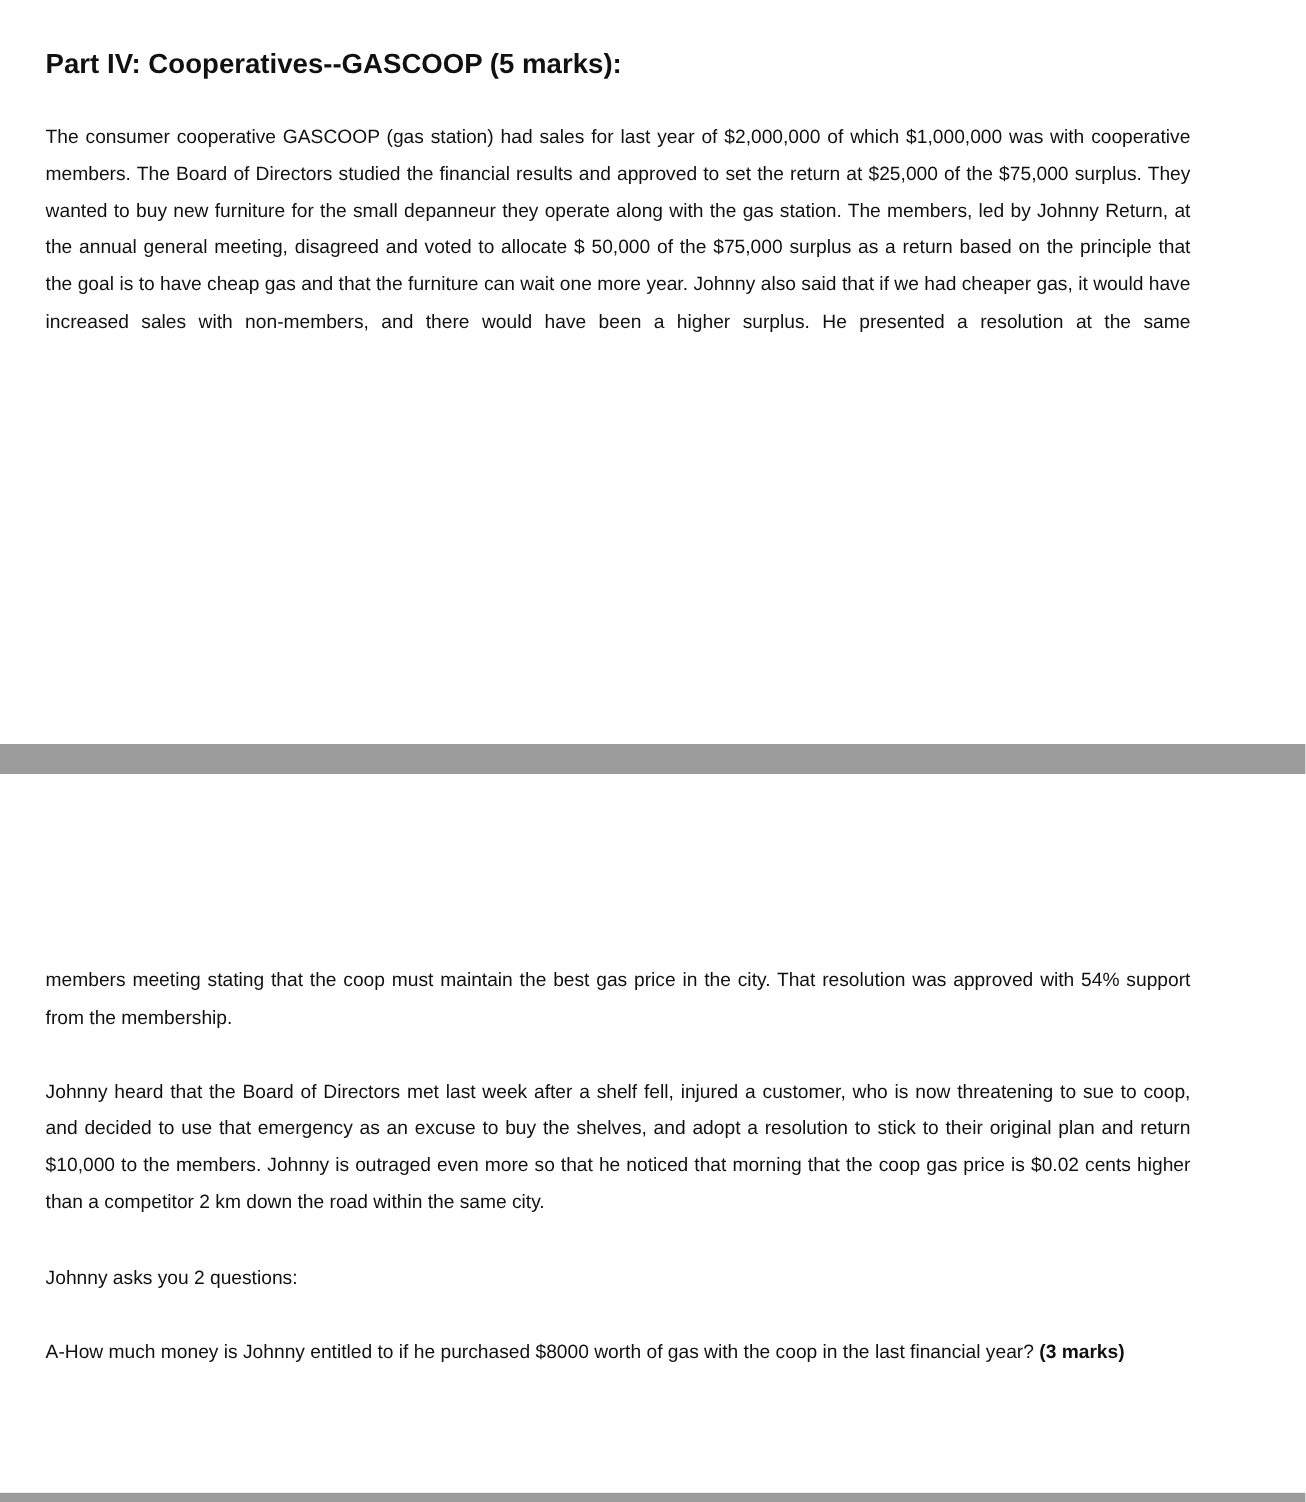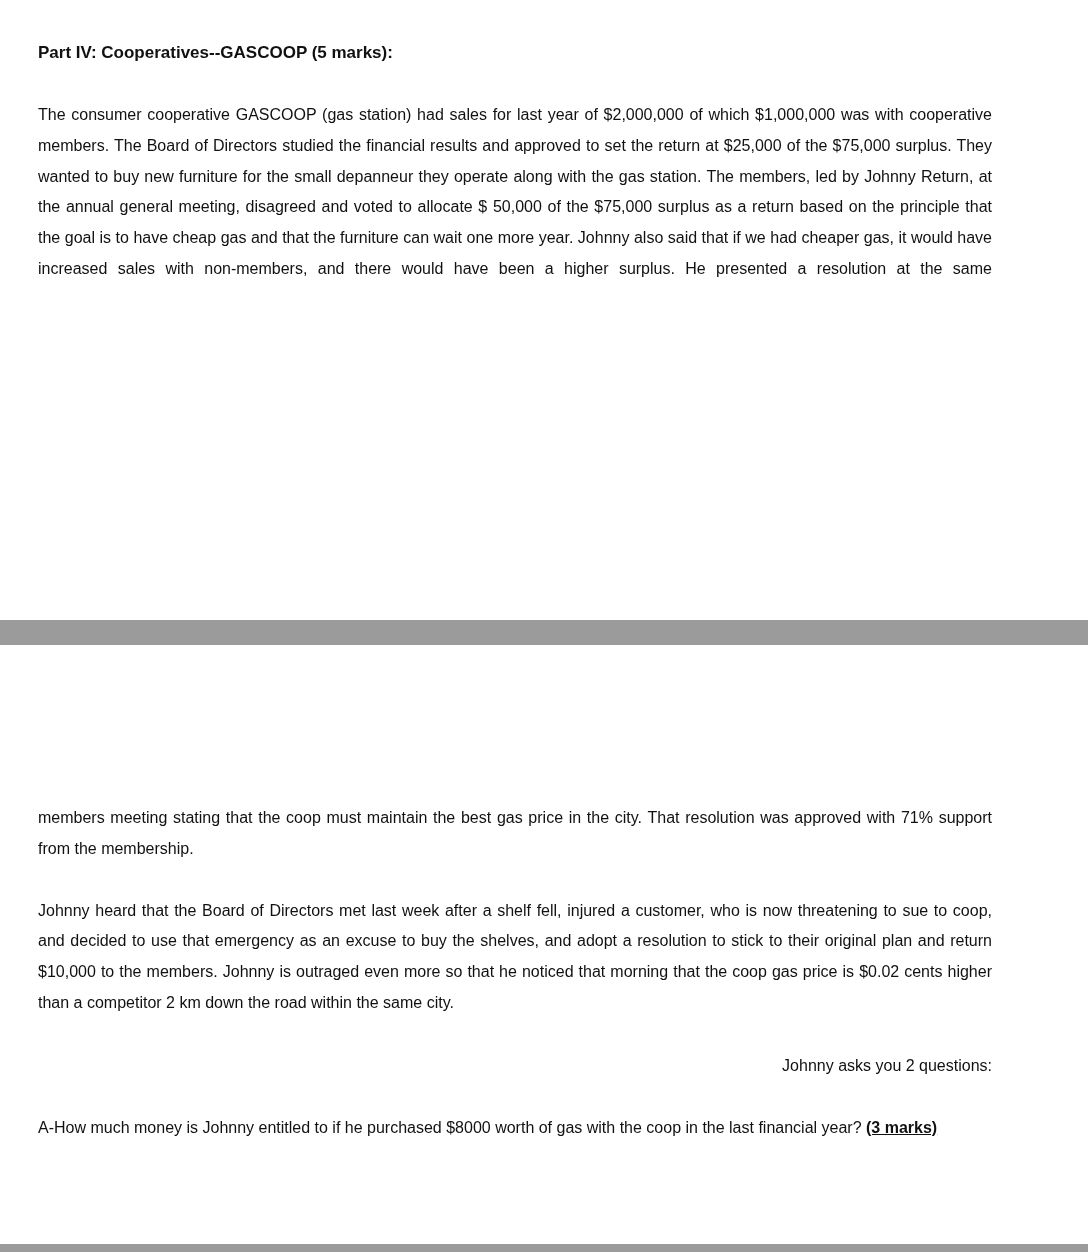--- a/index.html
+++ b/index.html
@@ -20,41 +20,40 @@
   }
   .page1 {
     height: 620px;
     padding: 38px 96px 0 38px;
   }
   .page2 {
     height: 599px;
     padding: 158px 96px 0 38px;
   }
   .doc-title {
-    font-size: 17px;
+    font-size: 23px;
     font-weight: bold;
     margin: 0 0 32px 0;
     line-height: 30px;
   }
   .doc-para {
     font-size: 16px;
     line-height: 30.8px;
     margin: 0 0 31px 0;
     text-align: justify;
   }
   .doc-para.justify-last {
     text-align-last: justify;
   }
   .doc-para.no-justify {
-    text-align: right;
+    text-align: left;
     margin-top: 32px;
   }
   .bold {
     font-weight: bold;
-    text-decoration: underline;
   }
   .page-divider {
     width: 1088px;
     height: 25px;
     background: #9b9b9b;
   }
   .page-divider.bottom {
     height: 8px;
   }
 </style>
@@ -62,19 +61,19 @@
 <body>
 
 <div class="page page1">
   <h1 class="doc-title">Part IV: Cooperatives--GASCOOP (5 marks):</h1>
   <p class="doc-para justify-last">The consumer cooperative GASCOOP (gas station) had sales for last year of $2,000,000 of which $1,000,000 was with cooperative members.  The Board of Directors studied the financial results and approved to set the return at $25,000 of the $75,000 surplus.   They wanted to buy new furniture for the small depanneur they operate along with the gas station. The members, led by Johnny Return, at the annual general meeting, disagreed and voted to allocate $ 50,000 of the $75,000 surplus as a return based on the principle that the goal is to have cheap gas and that the furniture can wait one more year.  Johnny also said that if we had cheaper gas, it would have increased sales with non-members, and there would have been a higher surplus.  He presented a resolution at the same</p>
 </div>
 
 <div class="page-divider"></div>
 
 <div class="page page2">
-  <p class="doc-para">members meeting stating that the coop must maintain the best gas price in the city.  That resolution was approved with 71% support from the membership.</p>
+  <p class="doc-para">members meeting stating that the coop must maintain the best gas price in the city.  That resolution was approved with 54% support from the membership.</p>
   <p class="doc-para">Johnny heard that the Board of Directors met last week after a shelf fell, injured a customer, who is now threatening to sue to coop, and decided to use that emergency as an excuse to buy the shelves, and adopt a resolution to stick to their original plan and return $10,000 to the members.  Johnny is outraged even more so that he noticed that morning that the coop gas price is $0.02 cents higher than a competitor 2 km down the road within the same city.</p>
   <p class="doc-para no-justify">Johnny asks you 2 questions:</p>
   <p class="doc-para"><span>A-How much money is Johnny entitled to if he purchased $8000 worth of gas with the coop in the last financial year? </span><span class="bold">(3 marks)</span></p>
 </div>
 
 <div class="page-divider bottom"></div>
 
 </body></html>

